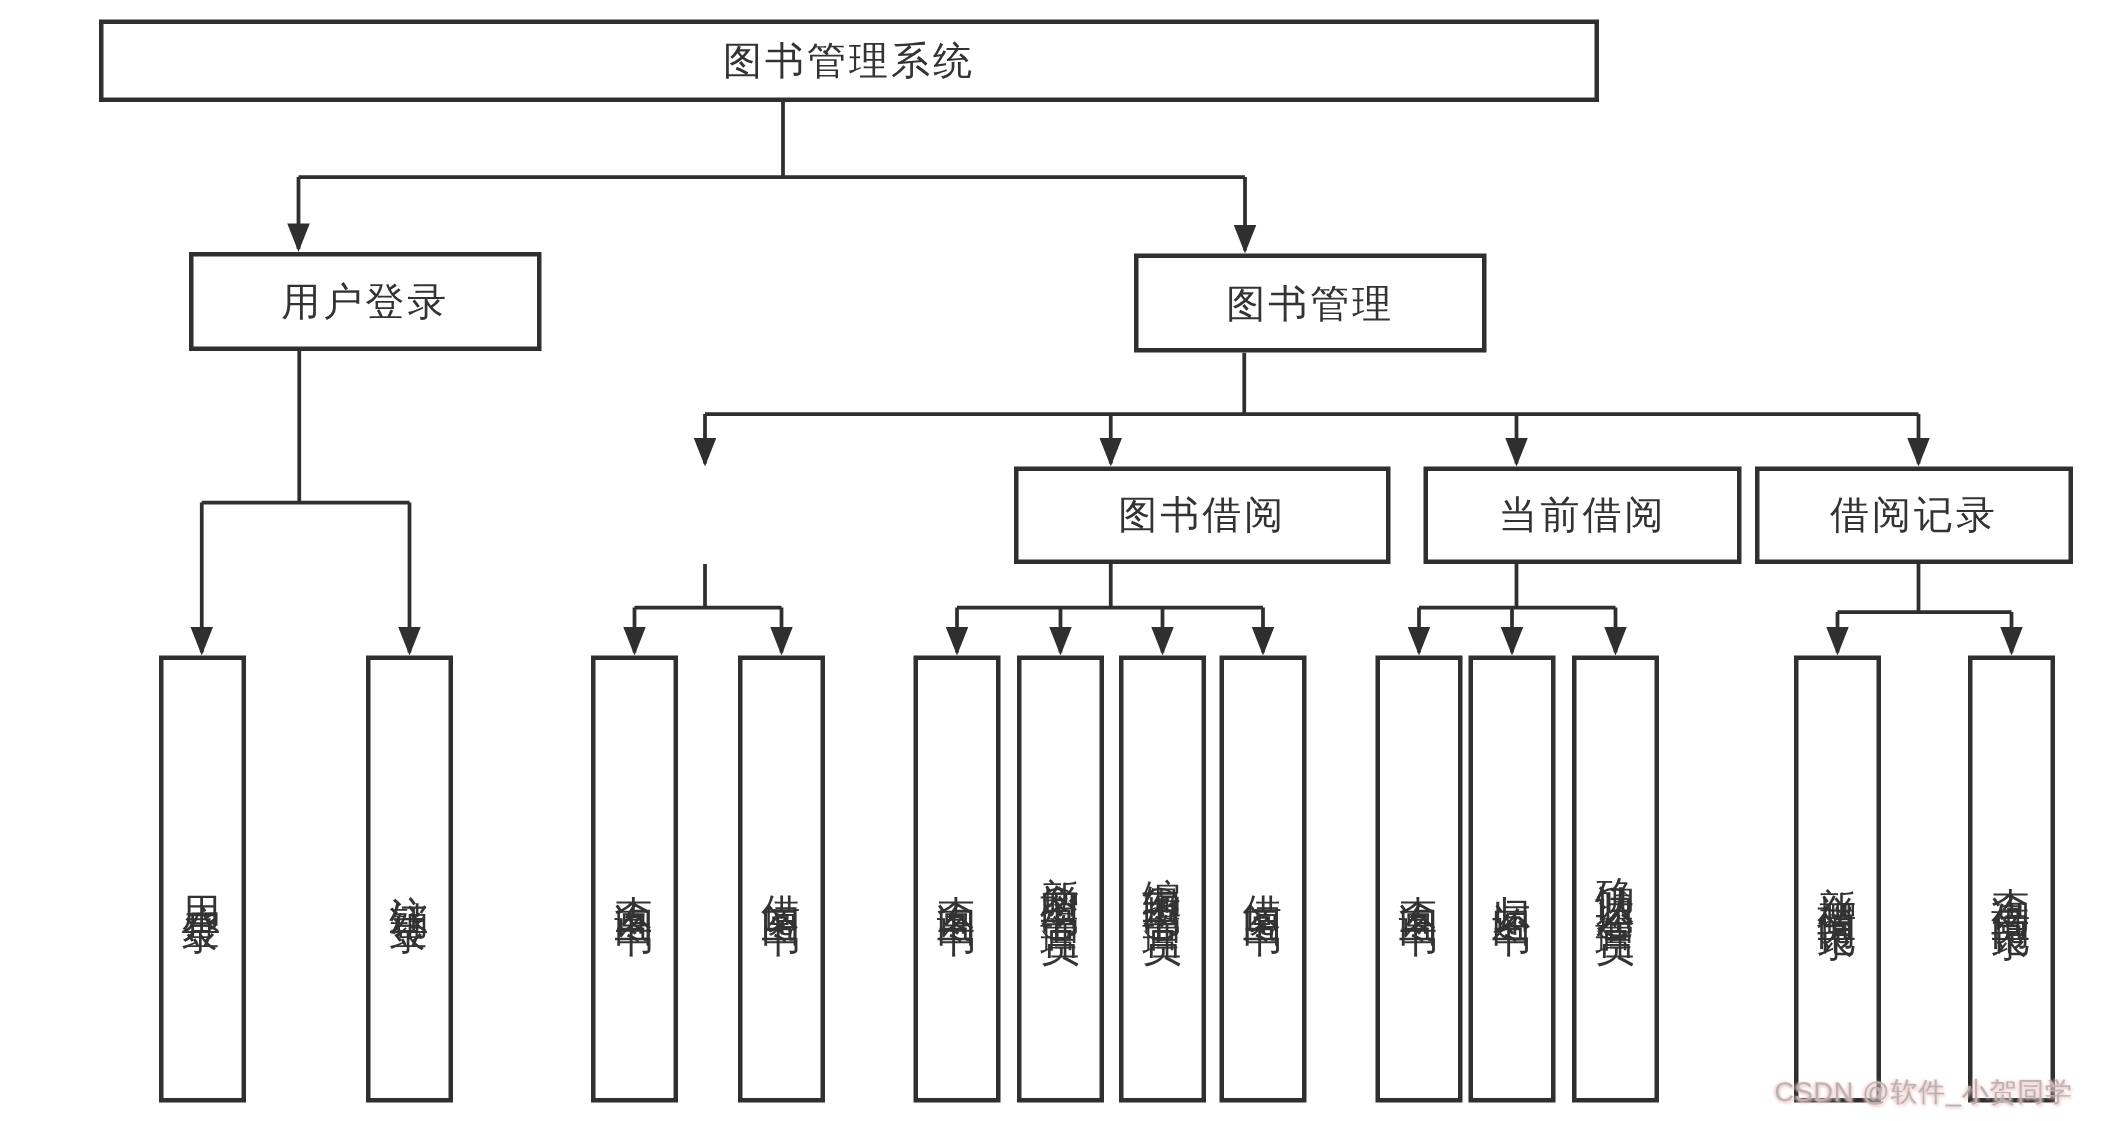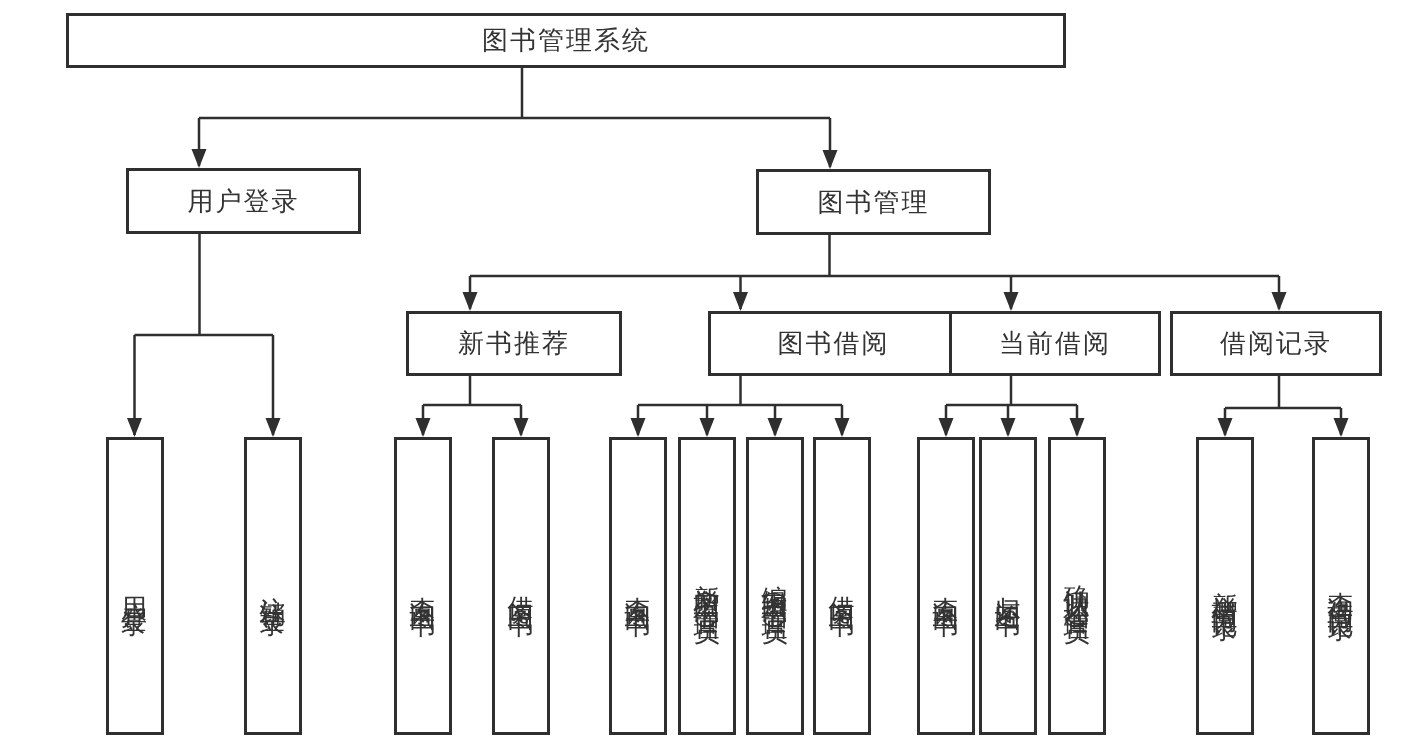--- a/index.html
+++ b/index.html
@@ -69,24 +69,21 @@
     <span>图书管理系统</span>
   </div>
 
   <div class="node hnode l2" style="left:82px;top:168px;">
     <span>用户登录</span>
   </div>
   <div class="node hnode l2" style="left:712px;top:169px;align-items:center;">
     <span>图书管理</span>
   </div>
 
-  <div class="node hnode l3" style="left:362px;width:216px;">
-    <span>新书推荐</span>
-  </div>
-  <div class="node hnode l3" style="left:664px;width:251px;align-items:center;">
+  <div class="node hnode l3" style="left:632px;width:251px;align-items:center;">
     <span>图书借阅</span>
   </div>
   <div class="node hnode l3" style="left:905px;width:212px;align-items:center;">
     <span>当前借阅</span>
   </div>
   <div class="node hnode l3" style="left:1126px;width:212px;">
     <span>借阅记录</span>
   </div>
 
   <div class="node vnode" style="left:105.5px;">
@@ -122,14 +119,15 @@
   <div class="node vnode" style="left:1048px;">
     <span class="vtext">确认归还（管理员）</span>
   </div>
   <div class="node vnode" style="left:1196px;">
     <span class="vtext">新增借阅记录</span>
   </div>
   <div class="node vnode" style="left:1312px;">
     <span class="vtext">查询借阅记录</span>
   </div>
 
+  <div class="watermark">CSDN @软件_小贺同学</div>
 
 </div>
 
 </body></html>

